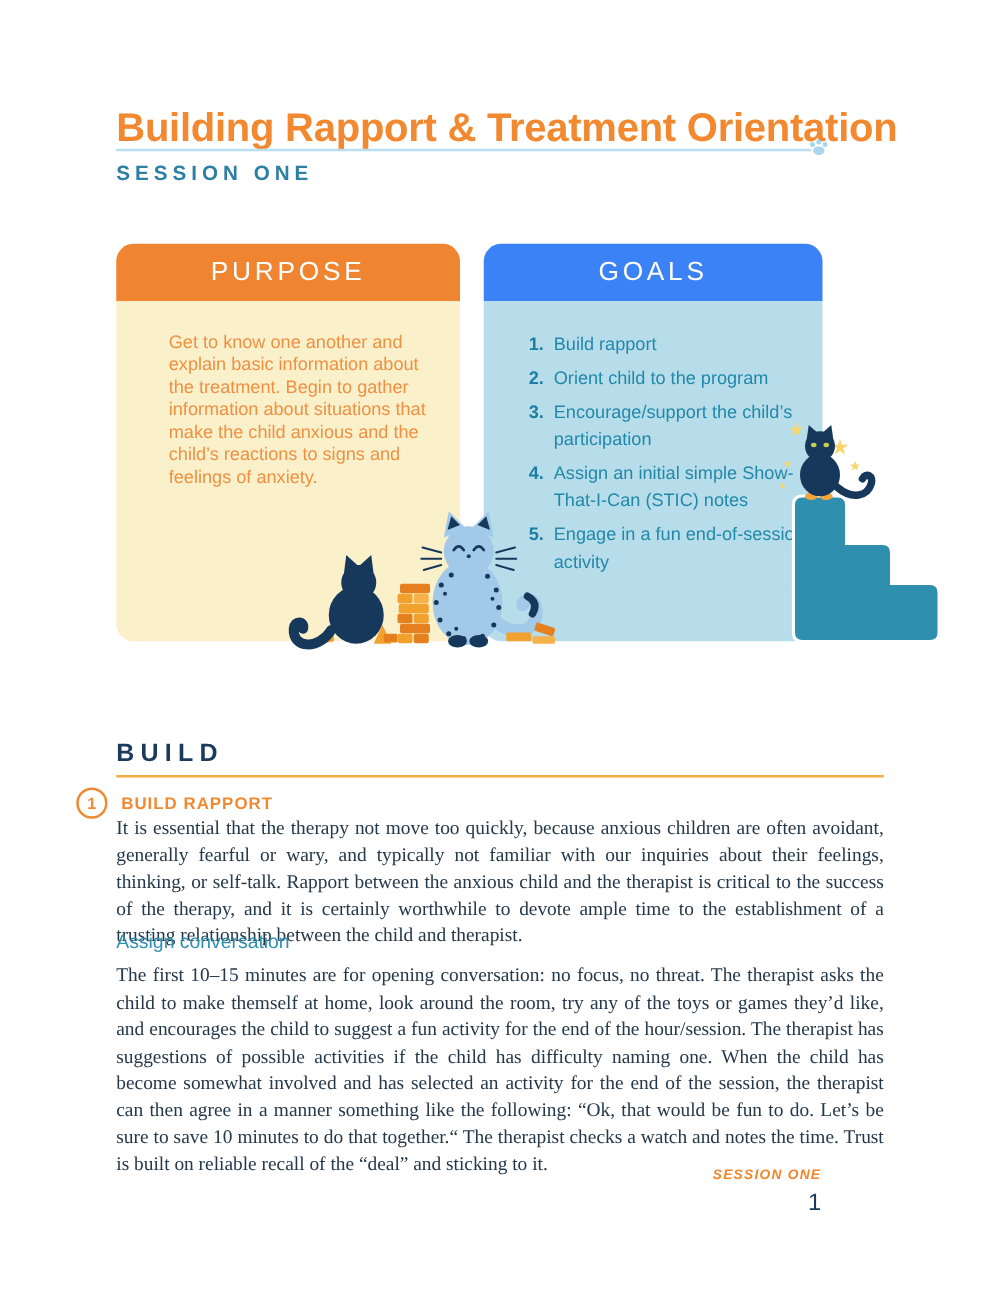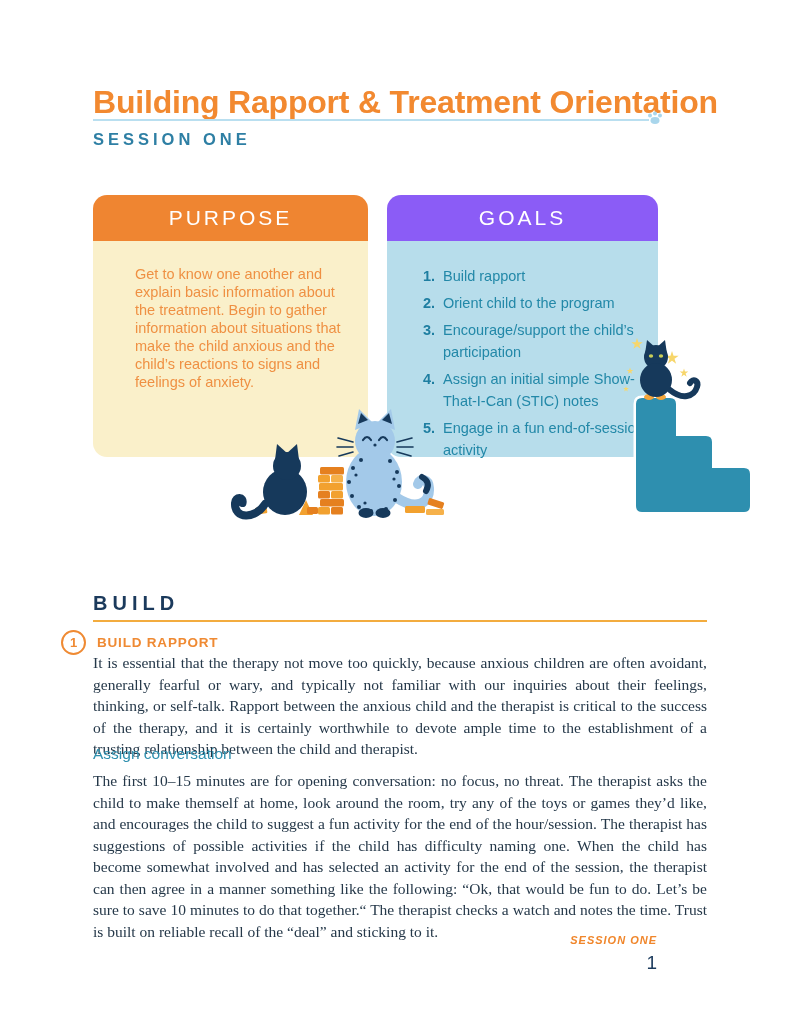--- a/index.html
+++ b/index.html
@@ -14,22 +14,22 @@
   .session-label{position:absolute;left:93px;top:130px;font-size:16.5px;font-weight:600;
                  letter-spacing:4px;color:#2E7FA4;}
 
   
   .box{position:absolute;top:195px;border-radius:14px;}
   .box.purpose{left:93px;width:275px;height:318px;}
   .box.goals{left:387px;width:271px;height:318px;}
   .box-head{height:46px;border-radius:14px 14px 0 0;display:flex;align-items:center;justify-content:center;
             color:#ffffff;font-size:21px;font-weight:normal;letter-spacing:3px;}
   .box-head.orange{background:#EF8531;}
-  .box-head.teal{background:#8b5cf6;}
-  .box-body{height:216px;border-radius:0 0 14px 14px;}
+  .box-head.teal{background:#3b82f6;}
+  .box-body{height:272px;border-radius:0 0 14px 14px;}
   .box-body.cream{background:#FAF0CA;}
   .box-body.lblue{background:#B7DDEB;}
   .purpose-text{margin:0;padding:24px 22px 0 42px;font-size:14.5px;line-height:18px;color:#EF9043;}
   .goals-list{list-style:none;margin:0;padding:24px 14px 0 36px;}
   .goal{display:flex;margin-bottom:5px;font-size:14.5px;line-height:22px;color:#2288A8;}
   .gnum{width:20px;flex:none;font-weight:bold;color:#1E7EA1;}
 
   
   .cats-svg{position:absolute;left:225px;top:398px;z-index:3;}
   .stairs-svg{position:absolute;left:600px;top:330px;z-index:3;}

